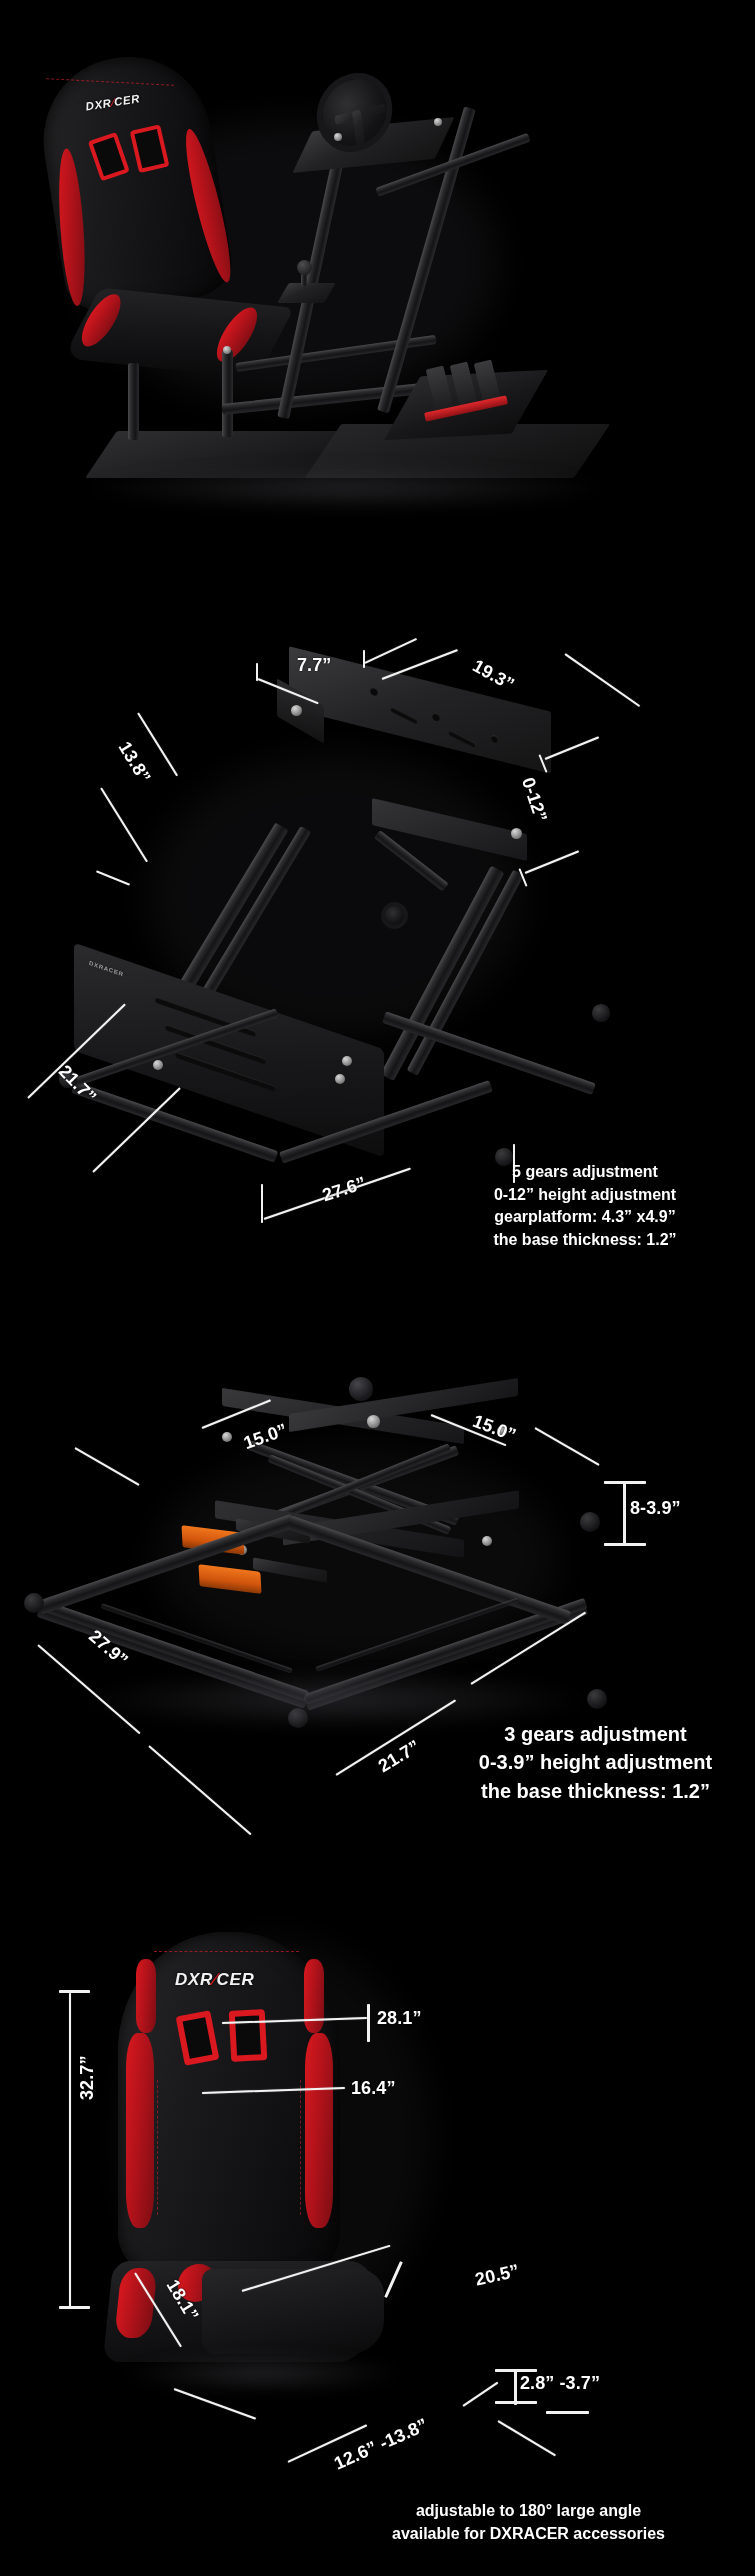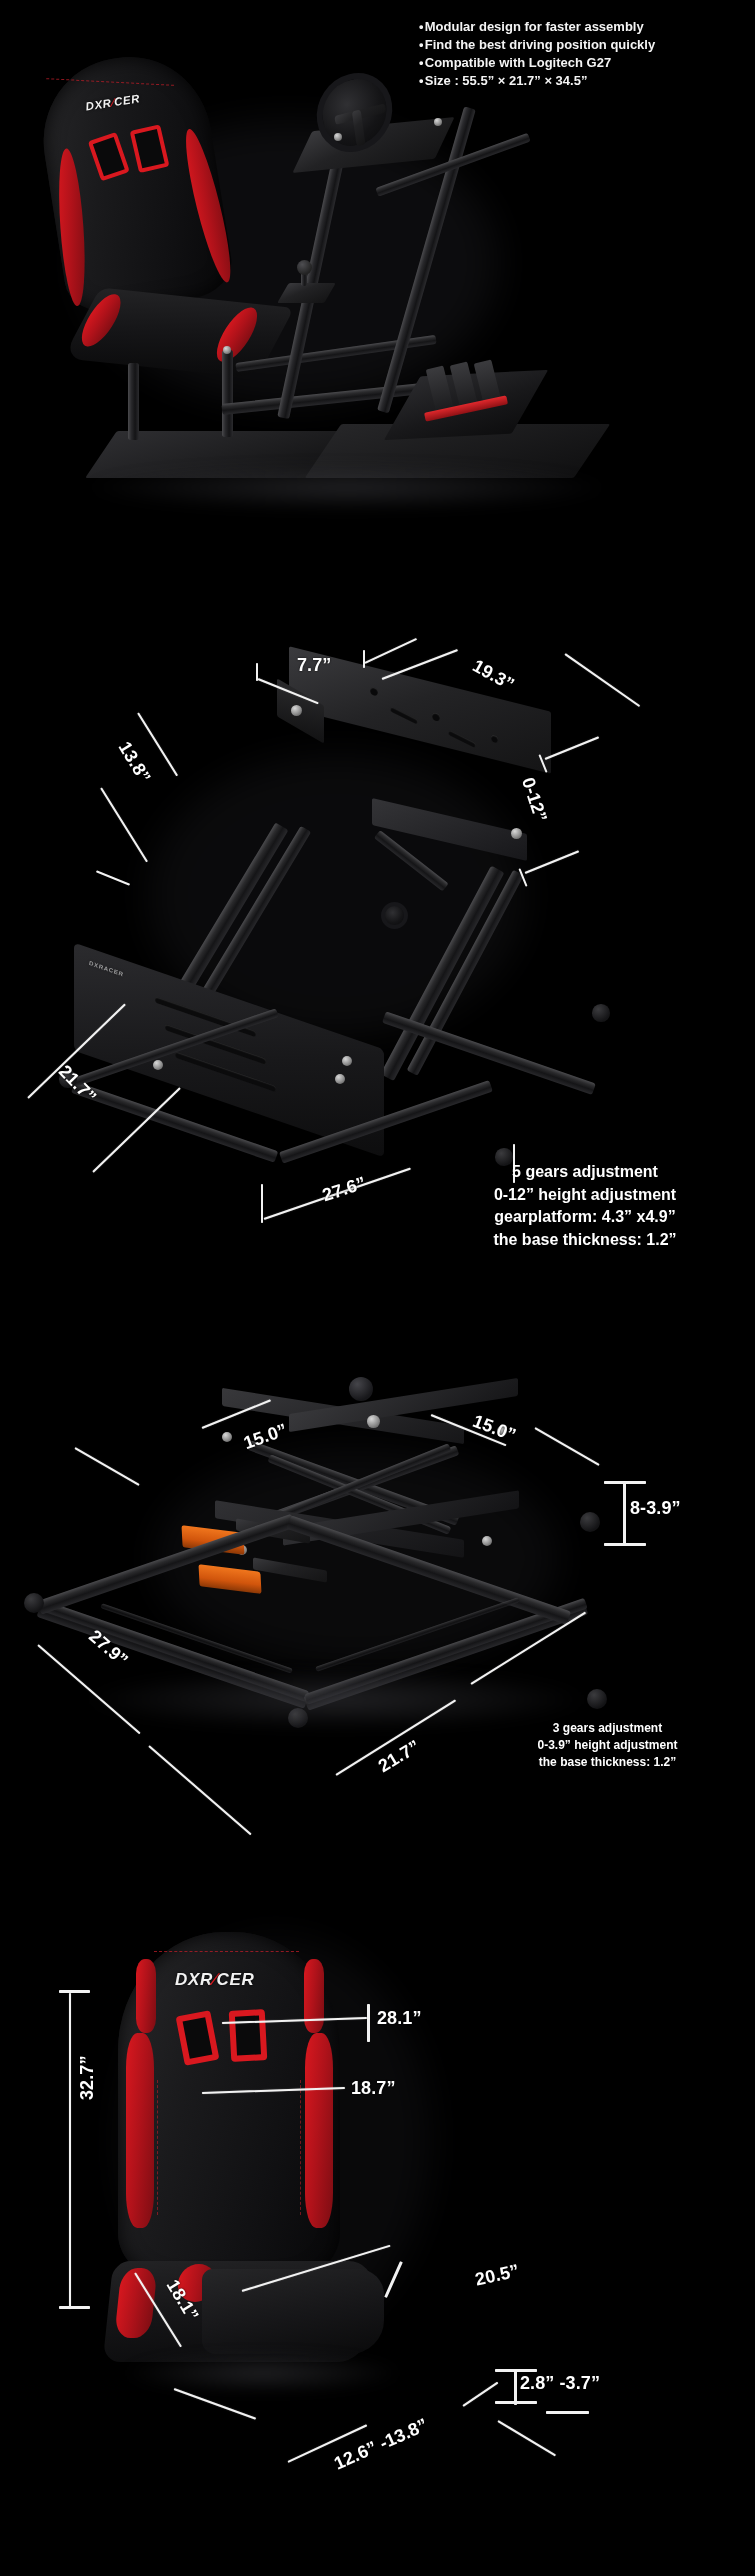--- a/index.html
+++ b/index.html
@@ -194,26 +194,20 @@
     border-radius:50%;
     background:radial-gradient(ellipse at center, rgba(60,60,65,.55) 0%, rgba(0,0,0,0) 70%);
     filter: blur(6.7px);
   }
 </style>
 </head>
 <body>
 
 <div class="page">
 
-  <ul class="bullets">
-    <li>Modular design for faster assembly</li>
-    <li>Find the best driving position quickly</li>
-    <li>Compatible with Logitech G27</li>
-    <li>Size : 55.5”  × 21.7”   × 34.5”</li>
-  </ul>
 
   <div class="section" style="top:0;height:572px">
 
     <div class="glow" style="left:81px;top:121px;width:417px;height:283px;background:#2a2a30;"></div>
 
     <div class="plate" style="left:101px;top:431px;width:222px;height:47px;transform:skewX(-34deg);background:linear-gradient(160deg,#2e2e31,#121213);"></div>
     <div class="plate" style="left:323px;top:424px;width:269px;height:54px;transform:skewX(-34deg);background:linear-gradient(160deg,#262628,#101011);"></div>
     <div class="shadow-ellipse" style="left:81px;top:464px;width:532px;height:47px;"></div>
 
     <div class="seat-back art" style="left:50px;top:57px;width:168px;height:249px;transform:rotate(-9deg);">
@@ -406,21 +400,21 @@
     <div class="dim-label" style="left:630px;top:145px;font-size:18px;">8-3.9”</div>
 
     <div class="lead" style="left:38px;top:291px;width:135px;transform:rotate(41deg);"></div>
     <div class="lead" style="left:149px;top:392px;width:135px;transform:rotate(41deg);"></div>
     <div class="dim-label" style="left:86px;top:285px;font-size:18px;transform:rotate(41deg);">27.9”</div>
 
     <div class="lead" style="left:336px;top:421px;width:141px;transform:rotate(-32deg);"></div>
     <div class="lead" style="left:471px;top:330px;width:135px;transform:rotate(-32deg);"></div>
     <div class="dim-label" style="left:377px;top:393px;font-size:18px;transform:rotate(-31deg);">21.7”</div>
 
-    <div class="caption" style="left:463px;top:367px;width:289px;font-size:12px;">3 gears adjustment
+    <div class="caption" style="left:451px;top:367px;width:289px;font-size:20px;">3 gears adjustment
 0-3.9”  height adjustment
 the base thickness: 1.2”</div>
   </div>
 
   <div class="section" style="top:1898px;height:678px">
 
     <div class="glow" style="left:121px;top:40px;width:310px;height:404px;background:#202024;"></div>
 
     <div class="seat-back art" style="left:118px;top:34px;width:222px;height:350px;">
 
@@ -448,21 +442,21 @@
     </div>
     <div class="seat-cushion art" style="left:202px;top:371px;width:182px;height:85px;border-radius:10.8px 25.6px 34px 13.5px;background:linear-gradient(168deg,#262628 0%,#161618 55%,#0a0a0b 100%);"></div>
 
     <div class="shadow-ellipse" style="left:121px;top:455px;width:283px;height:40px;"></div>
 
     <div class="lead" style="left:222px;top:124px;width:145px;transform:rotate(-2deg);"></div>
     <div class="tick" style="left:367px;top:106px;width:2.7px;height:38px;"></div>
     <div class="dim-label" style="left:377px;top:110px;font-size:18px;">28.1”</div>
 
     <div class="lead" style="left:202px;top:194px;width:143px;transform:rotate(-2deg);"></div>
-    <div class="dim-label" style="left:351px;top:180px;font-size:18px;">18.7”</div>
+    <div class="dim-label" style="left:351px;top:180px;font-size:18px;">16.4”</div>
 
     <div class="lead" style="left:70px;top:94px;width:316px;transform:rotate(90deg);transform-origin:0 50%;"></div>
     <div class="tick" style="left:59px;top:92px;width:31px;height:2.7px;"></div>
     <div class="tick" style="left:59px;top:408px;width:31px;height:2.7px;"></div>
     <div class="dim-label" style="left:77px;top:202px;font-size:18px;transform:rotate(-90deg);transform-origin:0 0;">32.7”</div>
 
     <div class="lead" style="left:242px;top:392px;width:155px;transform:rotate(-17deg);"></div>
     <div class="tick" style="left:392px;top:362px;width:2.7px;height:39px;transform:rotate(24deg);"></div>
     <div class="dim-label" style="left:475px;top:367px;font-size:18px;transform:rotate(-13deg);">20.5”</div>
 
@@ -474,16 +468,18 @@
 
     <div class="lead" style="left:135px;top:374px;width:87px;transform:rotate(58deg);"></div>
     <div class="lead" style="left:174px;top:490px;width:87px;transform:rotate(20deg);"></div>
     <div class="dim-label" style="left:160px;top:392px;font-size:18px;transform:rotate(59deg);">18.1”</div>
 
     <div class="lead" style="left:288px;top:563px;width:87px;transform:rotate(-25deg);"></div>
     <div class="lead" style="left:498px;top:522px;width:67px;transform:rotate(31deg);"></div>
     <div class="tick" style="left:546px;top:513px;width:43px;height:2.7px;"></div>
     <div class="dim-label" style="left:331px;top:536px;font-size:18px;transform:rotate(-24deg);">12.6”  -13.8”</div>
 
+    <div class="caption" style="left:313px;top:602px;width:431px;font-size:16px;">adjustable to 180° large angle
+available for DXRACER accessories</div>
   </div>
 
 </div>
 
 
 </body></html>

